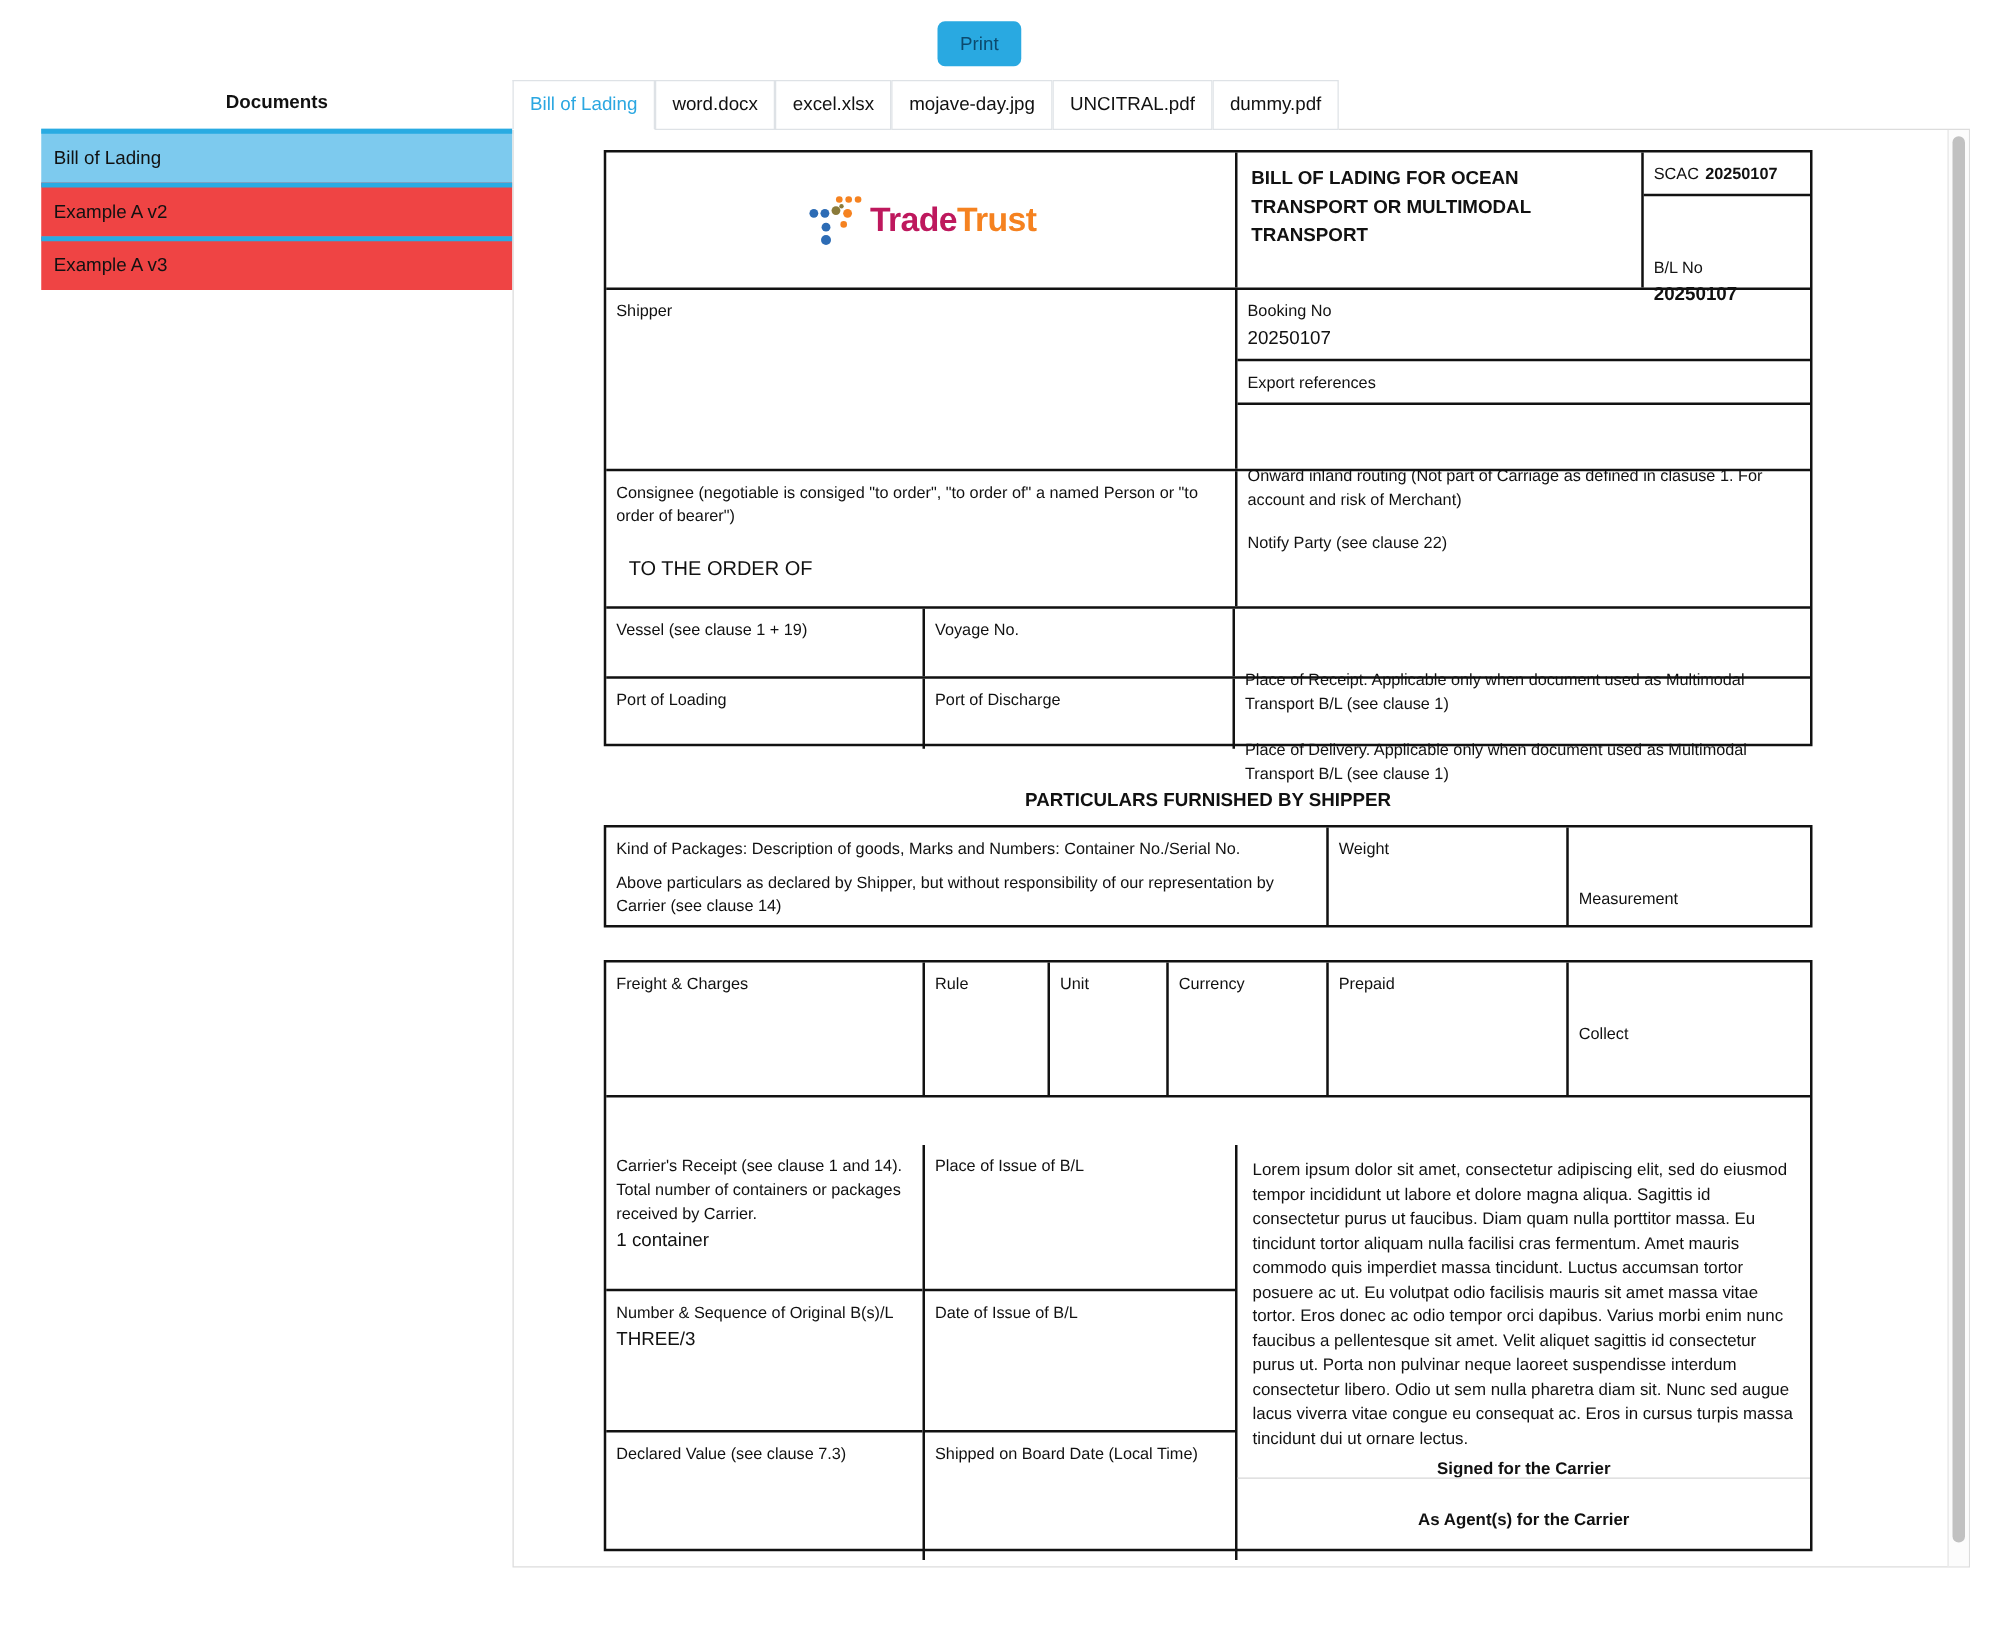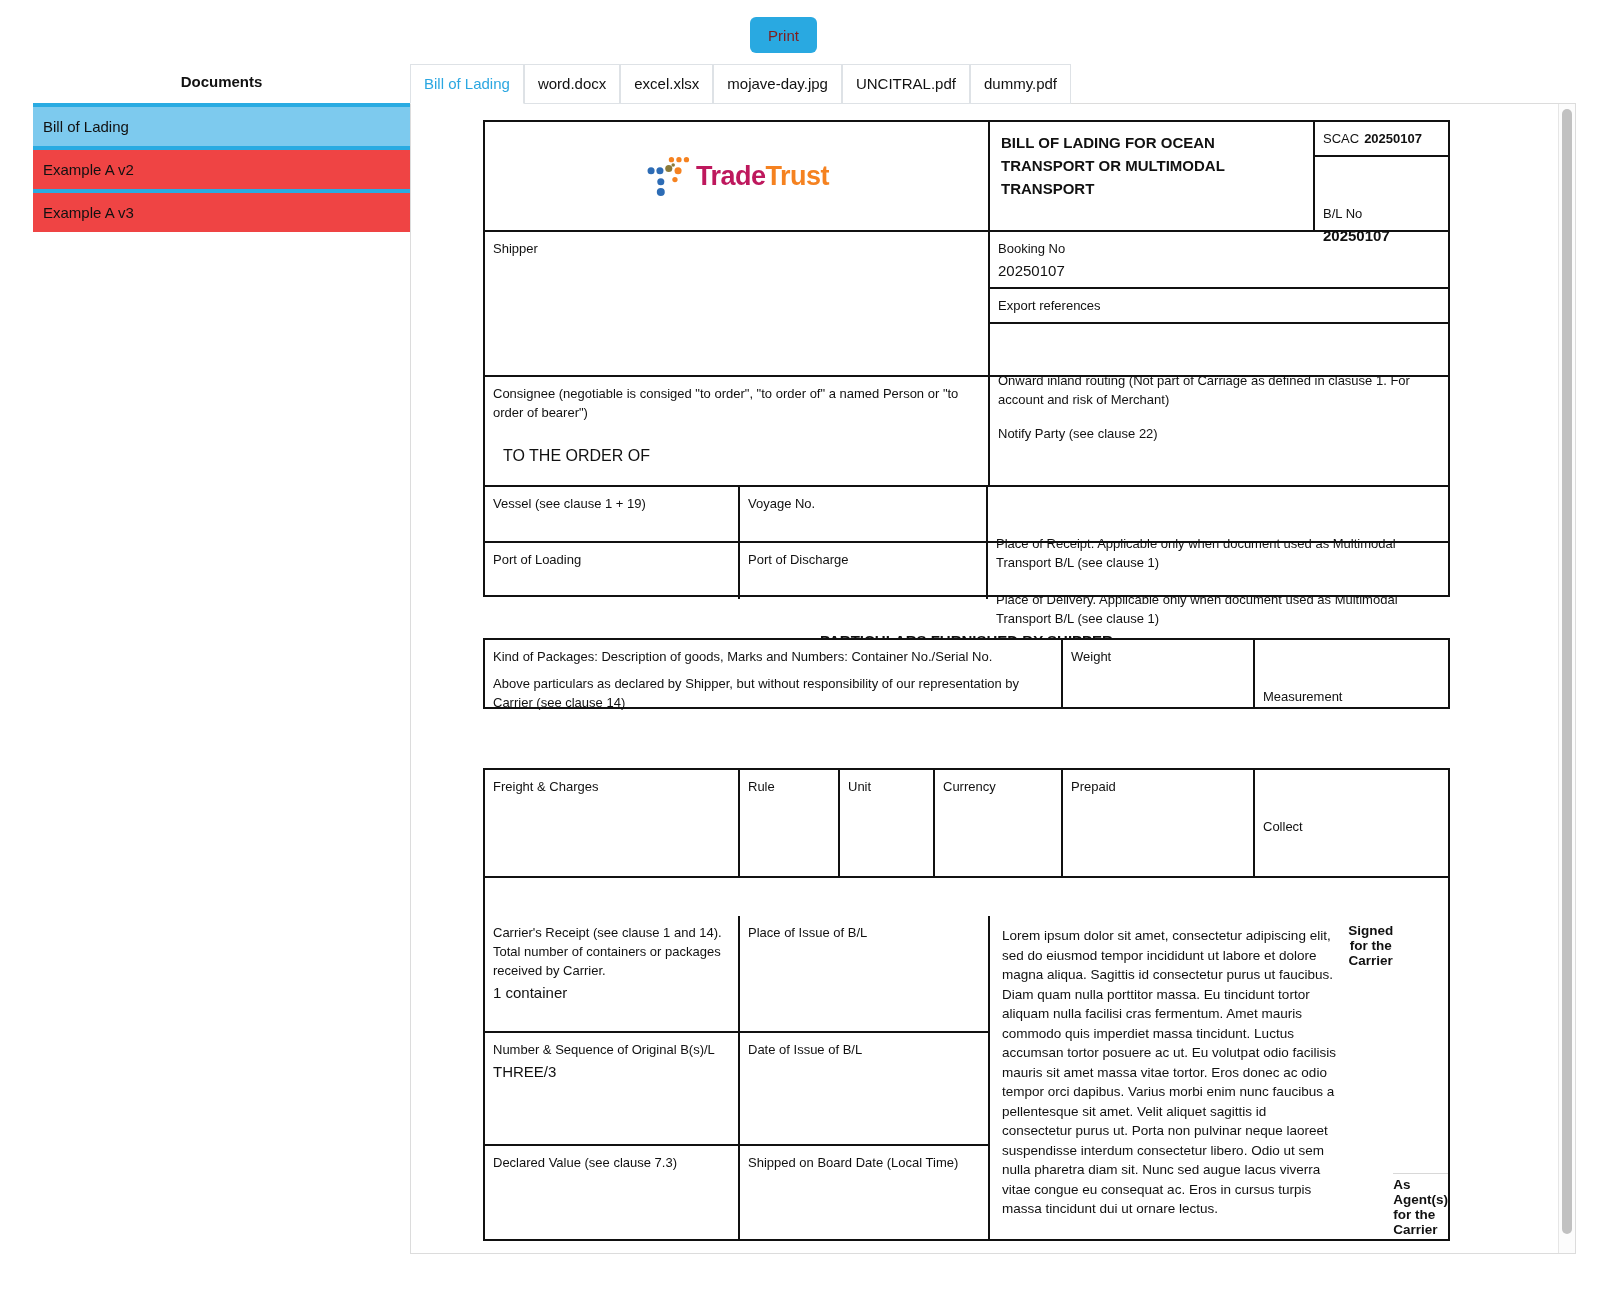--- a/index.html
+++ b/index.html
@@ -5,21 +5,21 @@
   * { margin:0; padding:0; box-sizing:border-box; }
   html,body { background:#fff; }
   body {
     width:1606px; height:1310px; position:relative;
     font-family:"Liberation Sans","DejaVu Sans",sans-serif;
     color:#111;
   }
   
   .print-btn {
     position:absolute; left:750px; top:17px; width:67px; height:36px;
-    background:#29a9e1; color:#7f1d1d; border:none; border-radius:6px;
+    background:#29a9e1; color:#0c4a6e; border:none; border-radius:6px;
     font-size:15px; font-family:inherit; cursor:pointer;
   }
   
   .sidebar-title {
     position:absolute; left:33px; top:73px; width:377px;
     text-align:center; font-weight:bold; font-size:15px;
   }
   .sidebar { position:absolute; left:33px; top:103px; width:377px; }
   .side-item {
     border-top:4px solid #29abe2; height:43px; line-height:39px;
@@ -66,33 +66,33 @@
   .title-cell { flex:0 0 325px; font-weight:bold; font-size:15px; line-height:23px; padding:9px 11px; }
   .hdr-right { flex:1; display:flex; flex-direction:column;gap:40px; }
   .scac-cell { height:45px; display:flex; gap:5px; }
   .blno-cell { flex:1; }
   .bold { font-weight:bold; }
   .stack { flex:1; display:flex; flex-direction:column; }
   .booking-cell { height:57px; }
   .export-cell { height:36px; }
   .consignee-val { font-size:16px; margin:18px 0 0 18px; }
   .particulars-title { position:absolute; top:512px; width:100%; text-align:center; font-weight:bold; font-size:15px; }
-  .sec2 { top:518px; height:71px; }
+  .sec2 { top:540px; height:82px; }
   .sec2 .row { height:100%; border-bottom:none; }
   .kind-cell { flex:0 0 578px; }
   .kind-cell p+p { margin-top:8px; }
   .w-cell { flex:0 0 192px; }
   .sec3 { top:648px; height:473px; display:flex; flex-direction:column;gap:38px; }
   .freight-row { height:108px; flex:none; }
   .fc1 { flex:0 0 255px; } .fc2 { flex:0 0 100px; } .fc3 { flex:0 0 95px; }
   .fc4 { flex:0 0 128px; } .fc5 { flex:0 0 192px; }
   .bottom-row { flex:1; display:flex; }
   .bcol-l { flex:0 0 255px; display:flex; flex-direction:column; border-right:2px solid #111; }
   .bcol-m { flex:0 0 250px; display:flex; flex-direction:column; border-right:2px solid #111; }
-  .bcol-r { flex:1; display:flex; flex-direction:row; }
+  .bcol-r { flex:1; display:flex; flex-direction:column; }
   .bc1 { height:117px; } .bc2 { height:113px; } .bc3 { flex:1; border-bottom:none; }
   .terms { padding:10px 12px 0 12px; line-height:19.5px; font-size:13.5px; }
   .signed { text-align:center; font-weight:bold; font-size:13.5px; margin-top:7px; }
   .agent-box { height:66px; border-top:1px solid #d8d8d8; margin-top:auto; display:flex; align-items:center; justify-content:center; font-weight:bold; font-size:13.5px; }
 </style>
 </head>
 <body>
 
 <button class="print-btn">Print</button>
 

